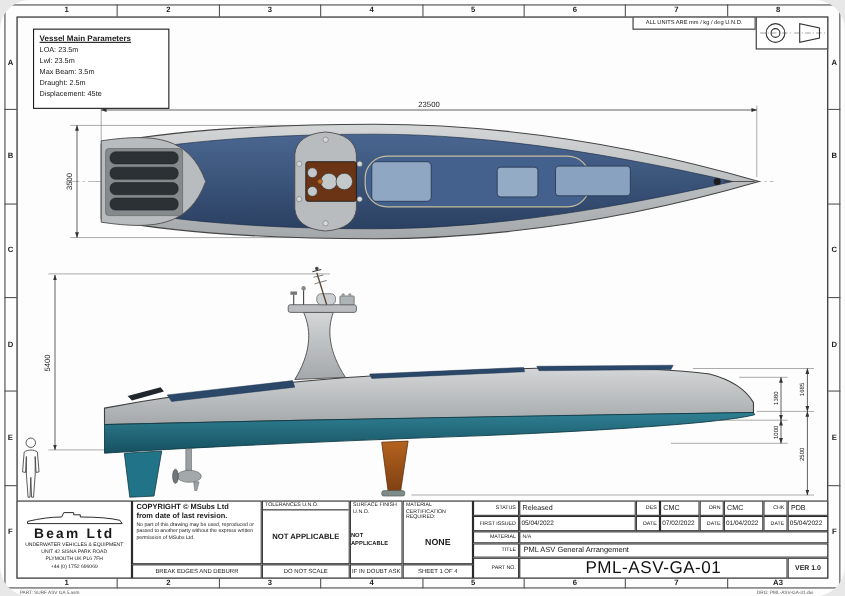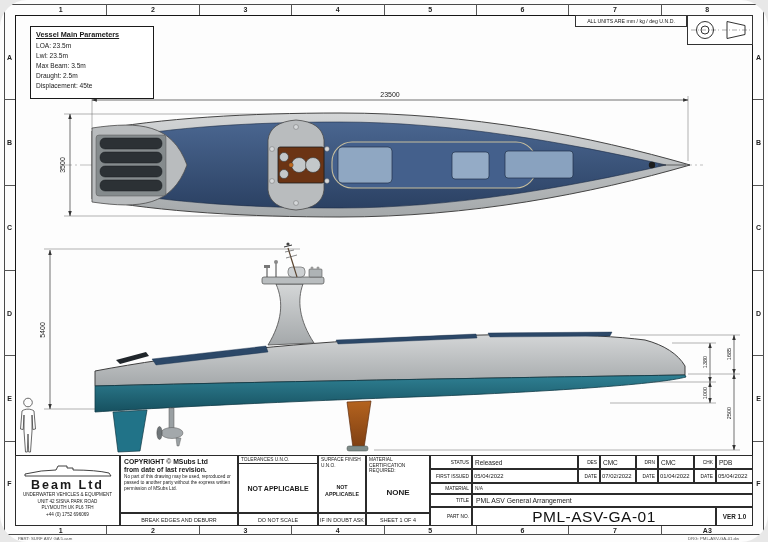--- a/index.html
+++ b/index.html
@@ -39,21 +39,21 @@
            grid-template-columns:118px 80px 48px 64px;grid-template-rows:58px 13px;}
   .tb-left>div{border:0.6px solid #2b2b2b;box-sizing:border-box;background:#fff;overflow:hidden;}
   .copy{padding:2px 3px;}
   .copy .b{font-size:6.8px;font-weight:bold;line-height:1.12;}
   .copy .fine{font-size:4.7px;line-height:1.2;margin-top:1px;color:#222;}
   .tol{display:flex;flex-direction:column;}
   .tol .hdr{font-size:4.8px;padding:1px 2px;border-bottom:0.6px solid #2b2b2b;}
   .tol .vv{flex:1;display:flex;align-items:center;justify-content:center;font-weight:bold;font-size:7px;}
   .sf{display:flex;flex-direction:column;}
   .sf .hdr{font-size:4.8px;padding:1px 2px;line-height:1.15;}
-  .sf .vv{flex:1;display:flex;align-items:center;justify-content:center;text-align:center;
+  .sf .vv{flex:1;display:flex;align-items:center;justify-content:center;text-align:left;
           font-size:5.3px;font-weight:bold;line-height:1.2;}
   .mc .vv{font-size:8px;}
   .strip{display:flex;align-items:center;justify-content:center;font-size:5.4px;}
   .status{left:430px;top:455px;width:258px;height:71px;display:grid;
           grid-template-columns:42px 106px 22px 36px 22px 36px 22px 37px;
           grid-template-rows:14px 14px 11px 13px 19px;}
   .status>div{border:0.6px solid #2b2b2b;box-sizing:border-box;background:#fff;display:flex;
               align-items:center;overflow:hidden;}
   .lab{font-size:4.8px;justify-content:flex-end;padding-right:2px;color:#111;}
   .val{font-size:6.5px;padding-left:2px;}

